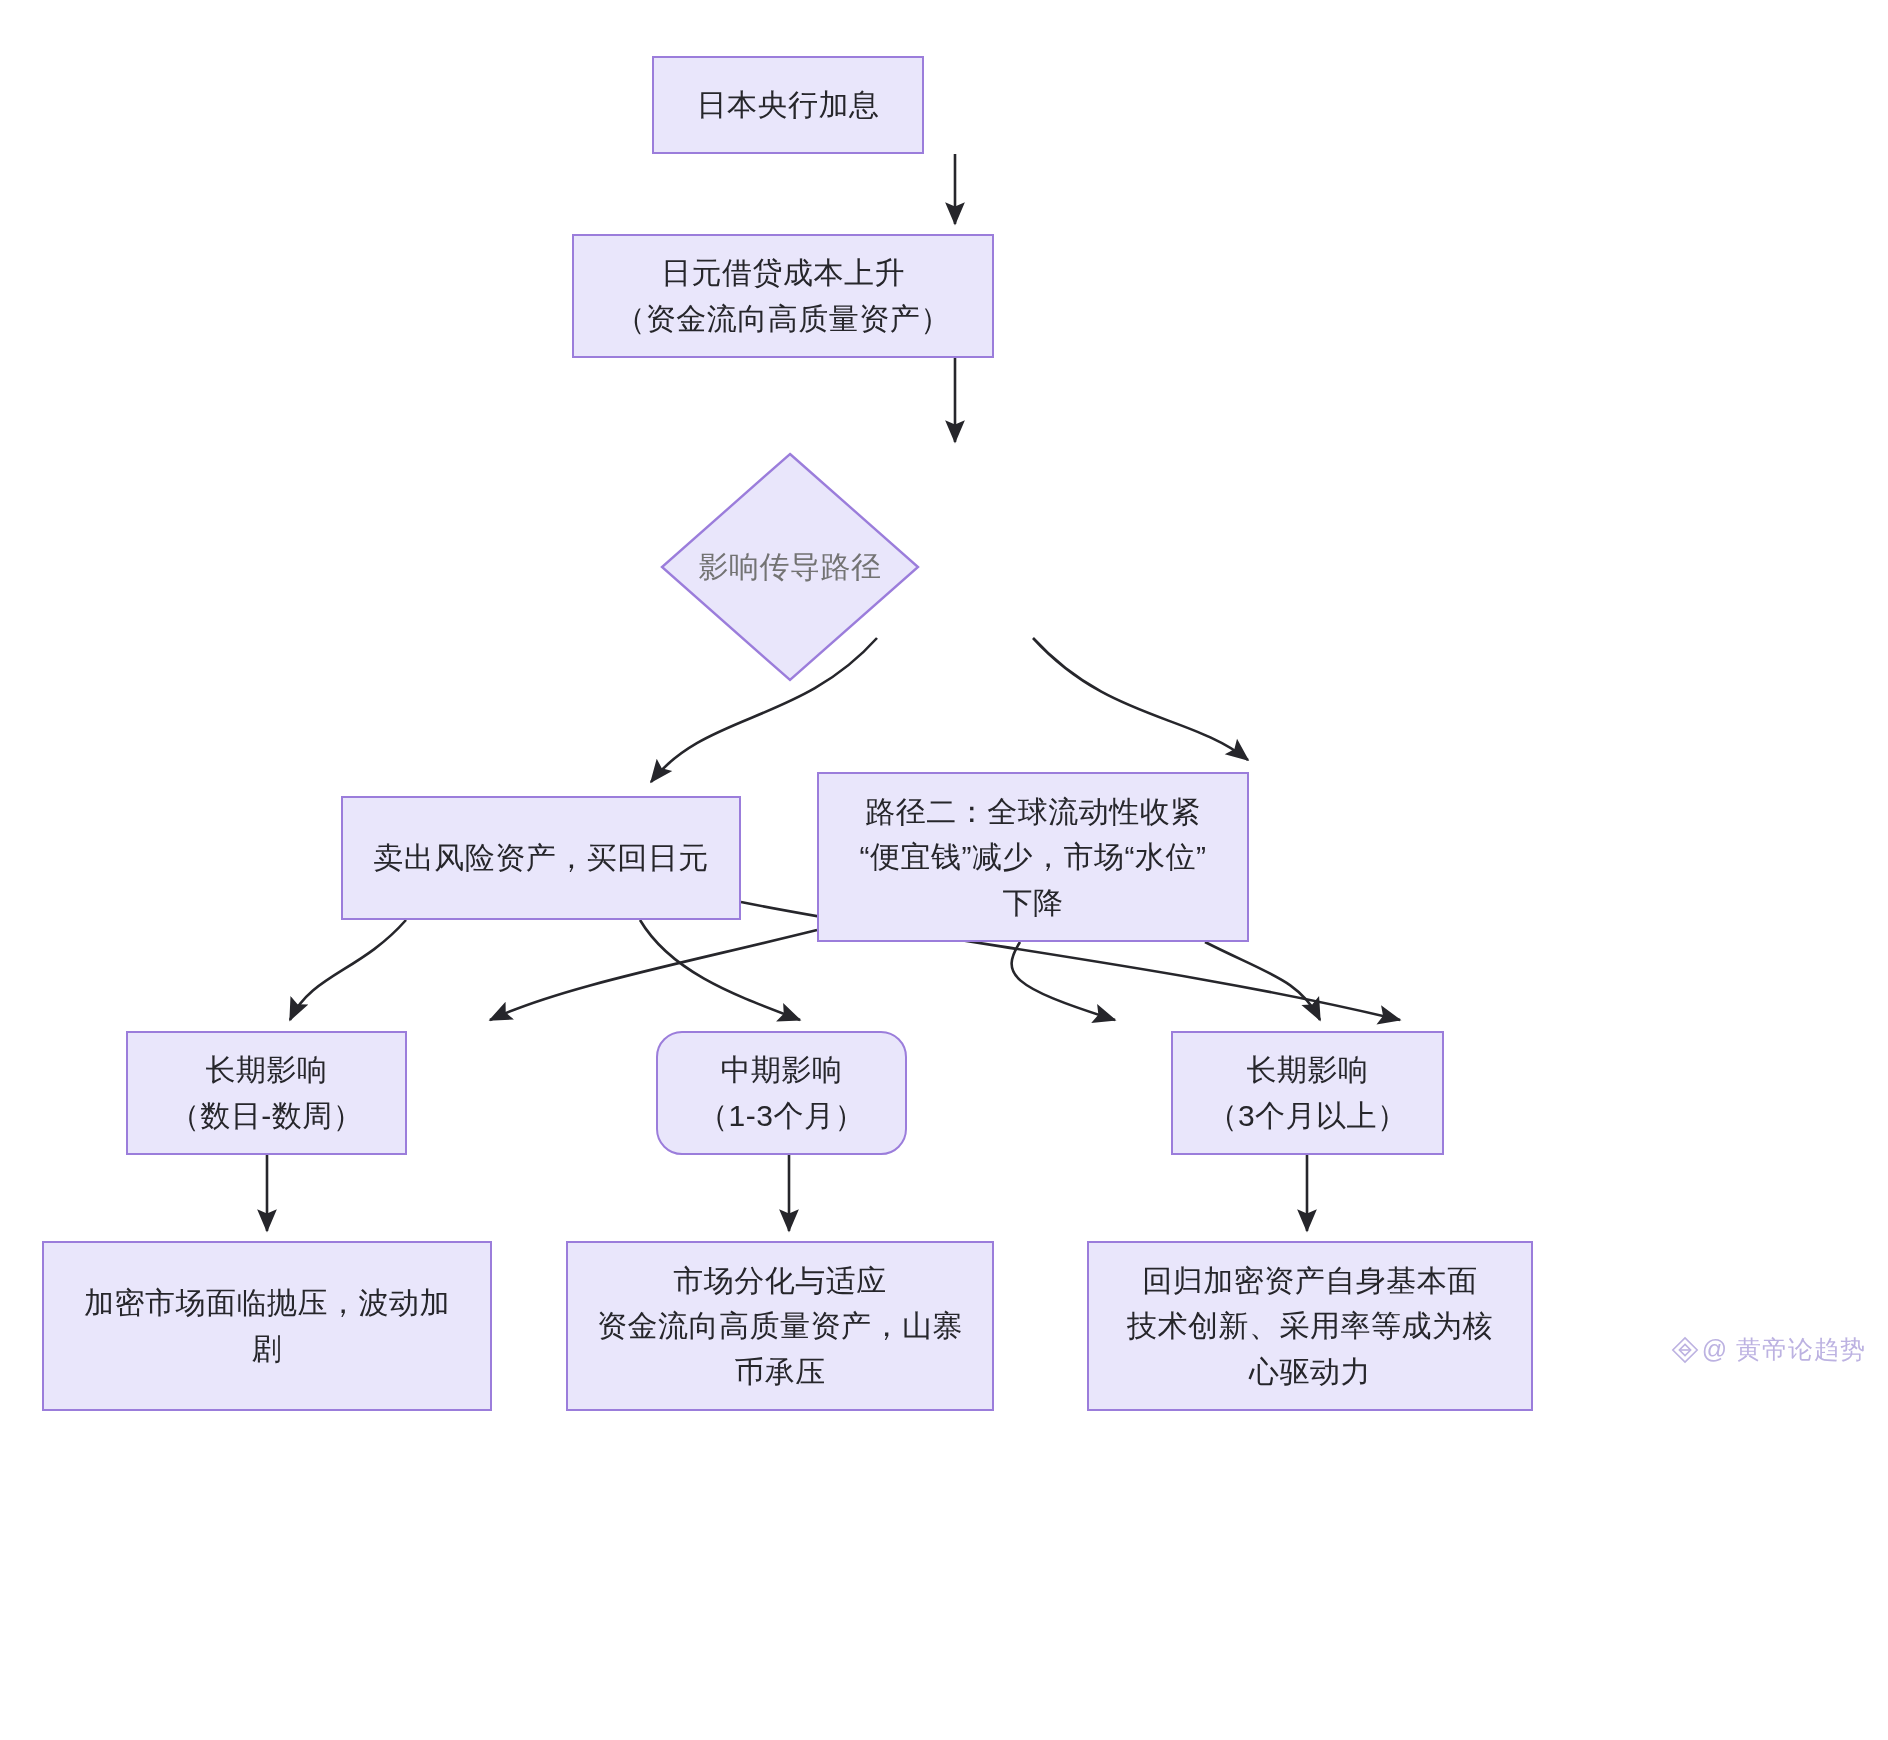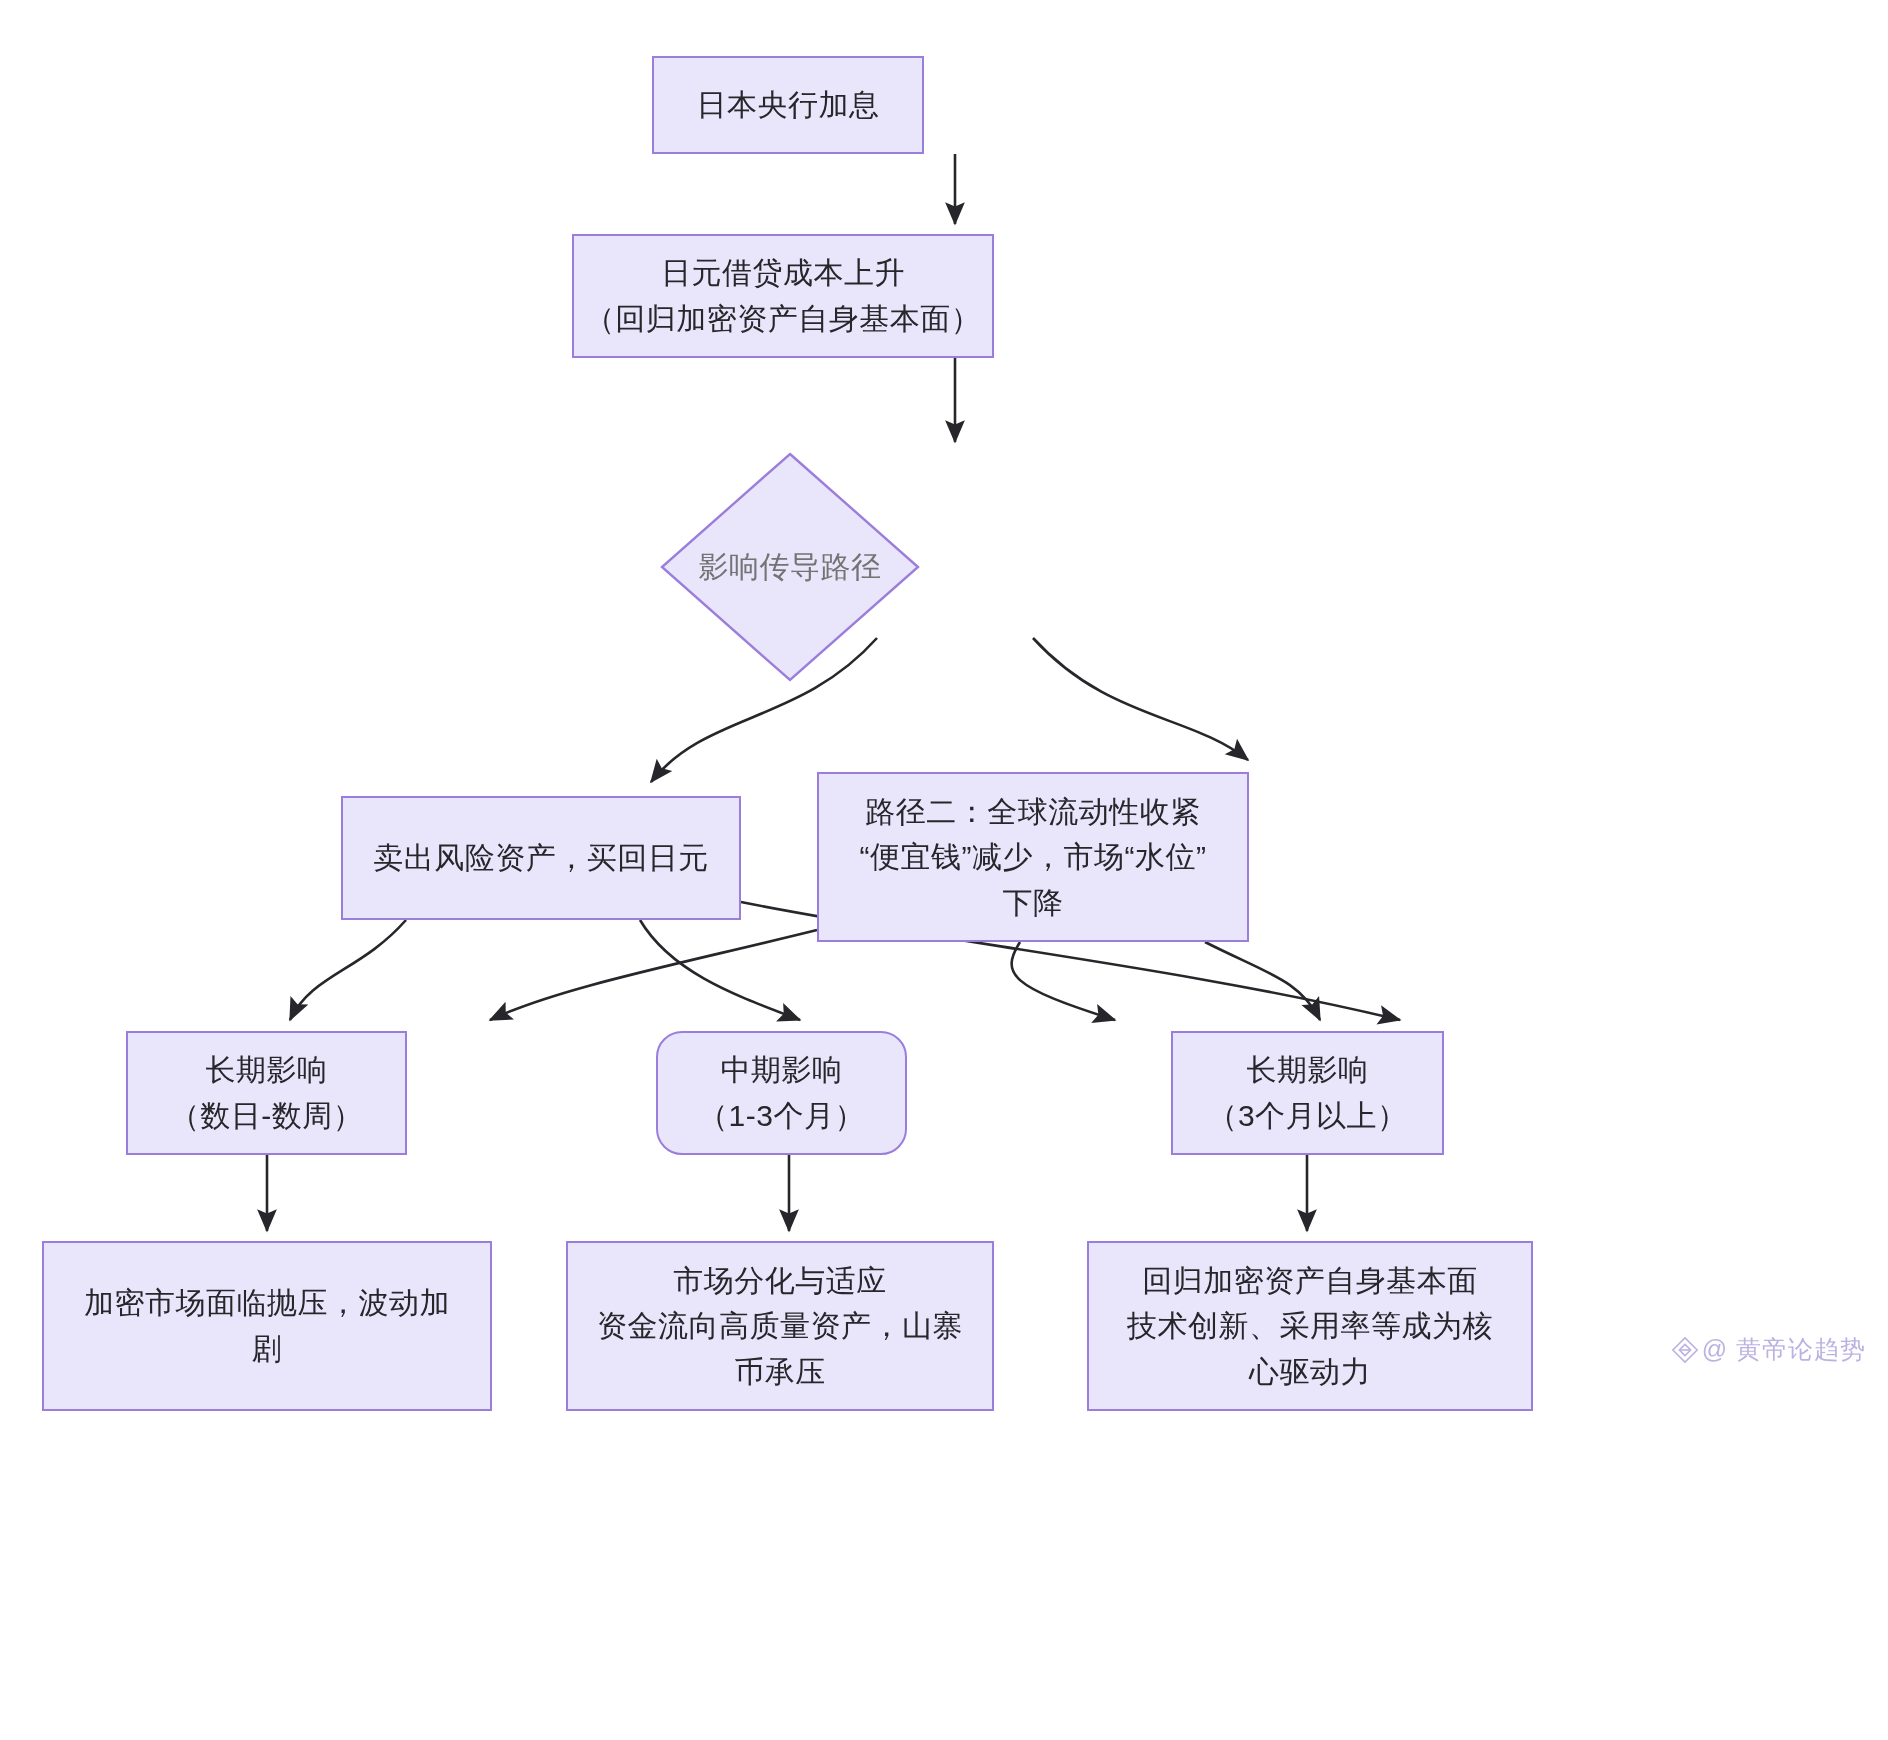--- a/index.html
+++ b/index.html
@@ -130,21 +130,21 @@
       <path d="M 1307,1143 L 1307,1219"></path>
     </g>
   </svg>
 
   <div class="node-box" style="left:652px; top:44px; width:272px; height:98px;">
     <span class="node-line">日本央行加息</span>
   </div>
 
   <div class="node-box" style="left:572px; top:222px; width:422px; height:124px;">
     <span class="node-line">日元借贷成本上升</span>
-    <span class="node-line">（回归加密资产自身基本面）</span>
+    <span class="node-line">（资金流向高质量资产）</span>
   </div>
 
   <div class="diamond-wrap" style="left:660px; top:440px; width:260px; height:230px;">
     <svg class="diamond-shape" viewBox="0 0 260 230" preserveAspectRatio="none" xmlns="http://www.w3.org/2000/svg">
       <polygon points="130,2 258,115 130,228 2,115" fill="#e9e6fb" stroke="#9b7ddb" stroke-width="2.4"></polygon>
     </svg>
     <span class="diamond-label">影响传导路径</span>
   </div>
 
   <div class="node-box" style="left:341px; top:784px; width:400px; height:124px;">

